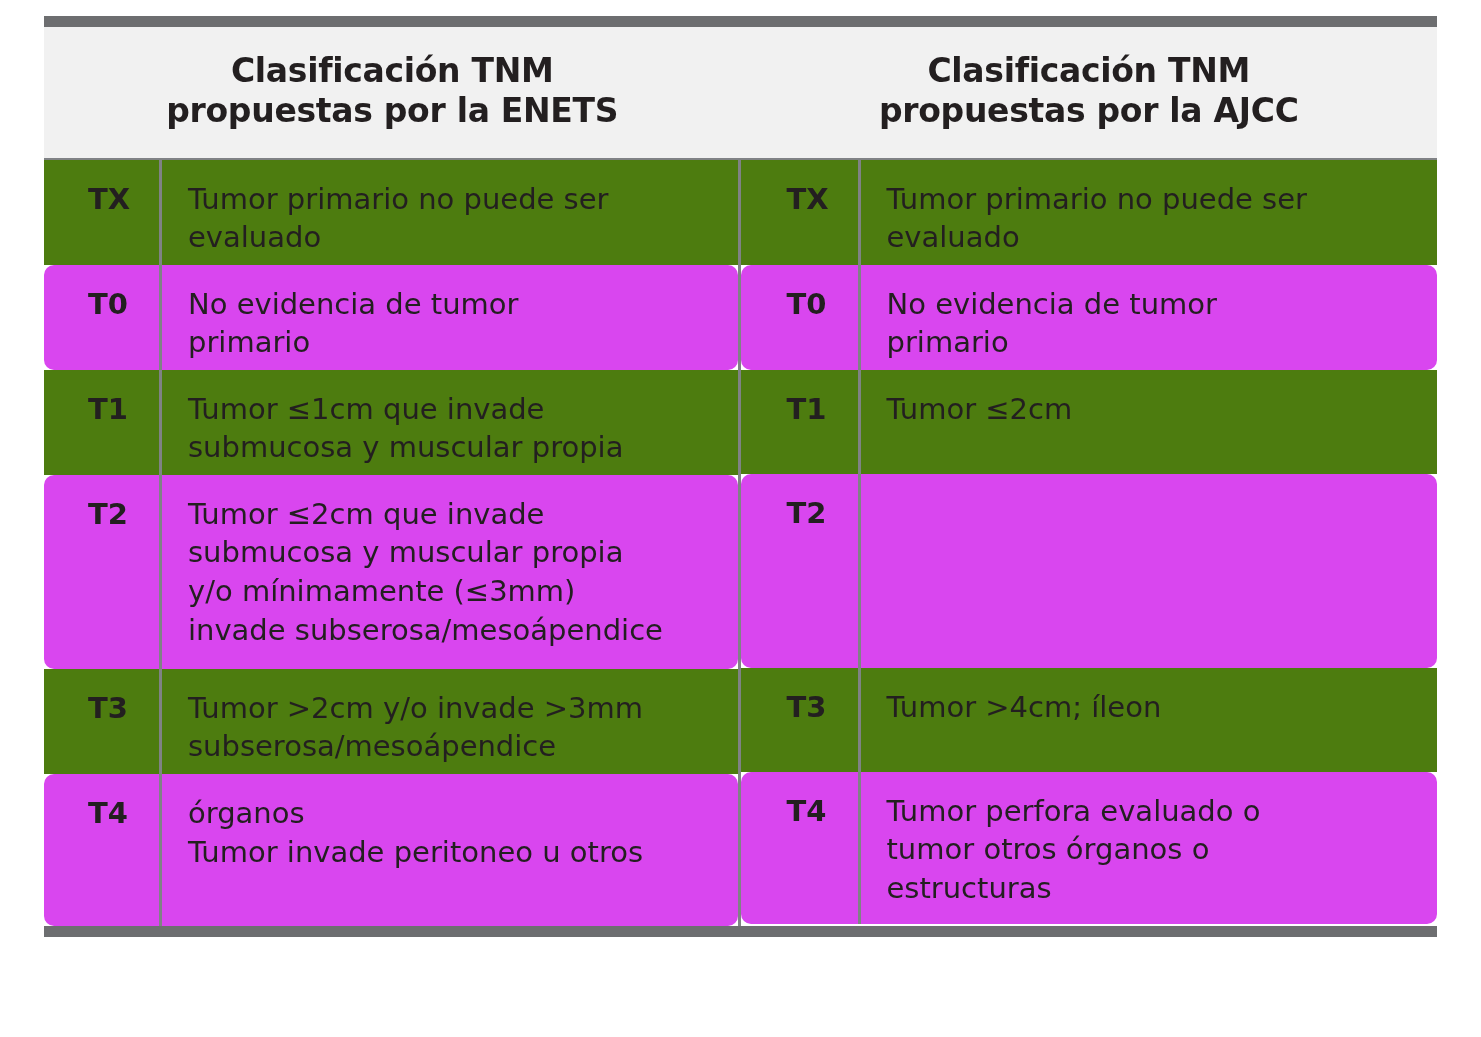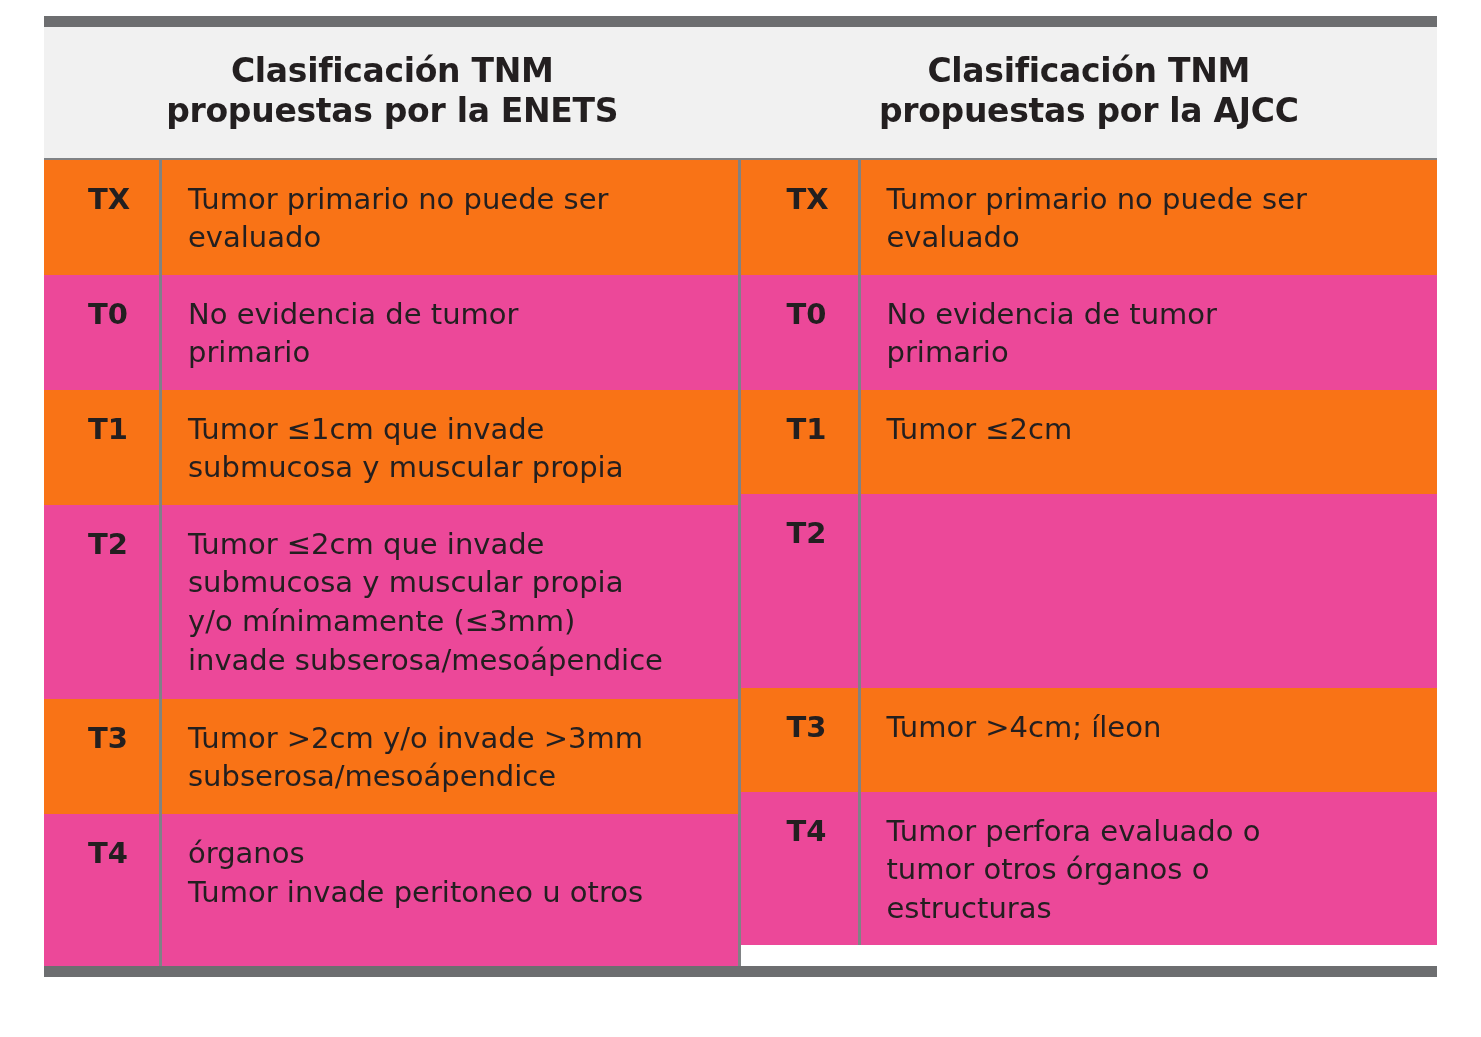--- a/index.html
+++ b/index.html
@@ -65,37 +65,37 @@
   .col-left {
     border-right: 3px solid #808285;
   }
 
   .row {
     display: flex;
     align-items: stretch;
     min-height: 96px;
     box-sizing: border-box;
   }
-  .row.shaded { background: #ec4899; }
-  .row.plain { background: #f97316; justify-content: center; }
+  .row.shaded { background: #d946ef; border-radius: 10px; }
+  .row.plain { background: #4d7c0f; justify-content: center; }
 
   .code-cell {
     width: 118px;
     min-width: 118px;
     box-sizing: border-box;
     padding: 22px 0 10px 44px;
     font-weight: bold;
     font-size: 29px;
     color: #231f20;
     border-right: 3px solid #808285;
   }
   .desc-cell {
     flex: 1;
     box-sizing: border-box;
-    padding: 20px 18px 18px 26px;
+    padding: 20px 18px 8px 26px;
     font-size: 29px;
     line-height: 1.33;
     color: #231f20;
   }
   .desc-cell .line {
     display: block;
   }
 
   
   .col-right .code-cell { border-right: 3px solid #808285; }

